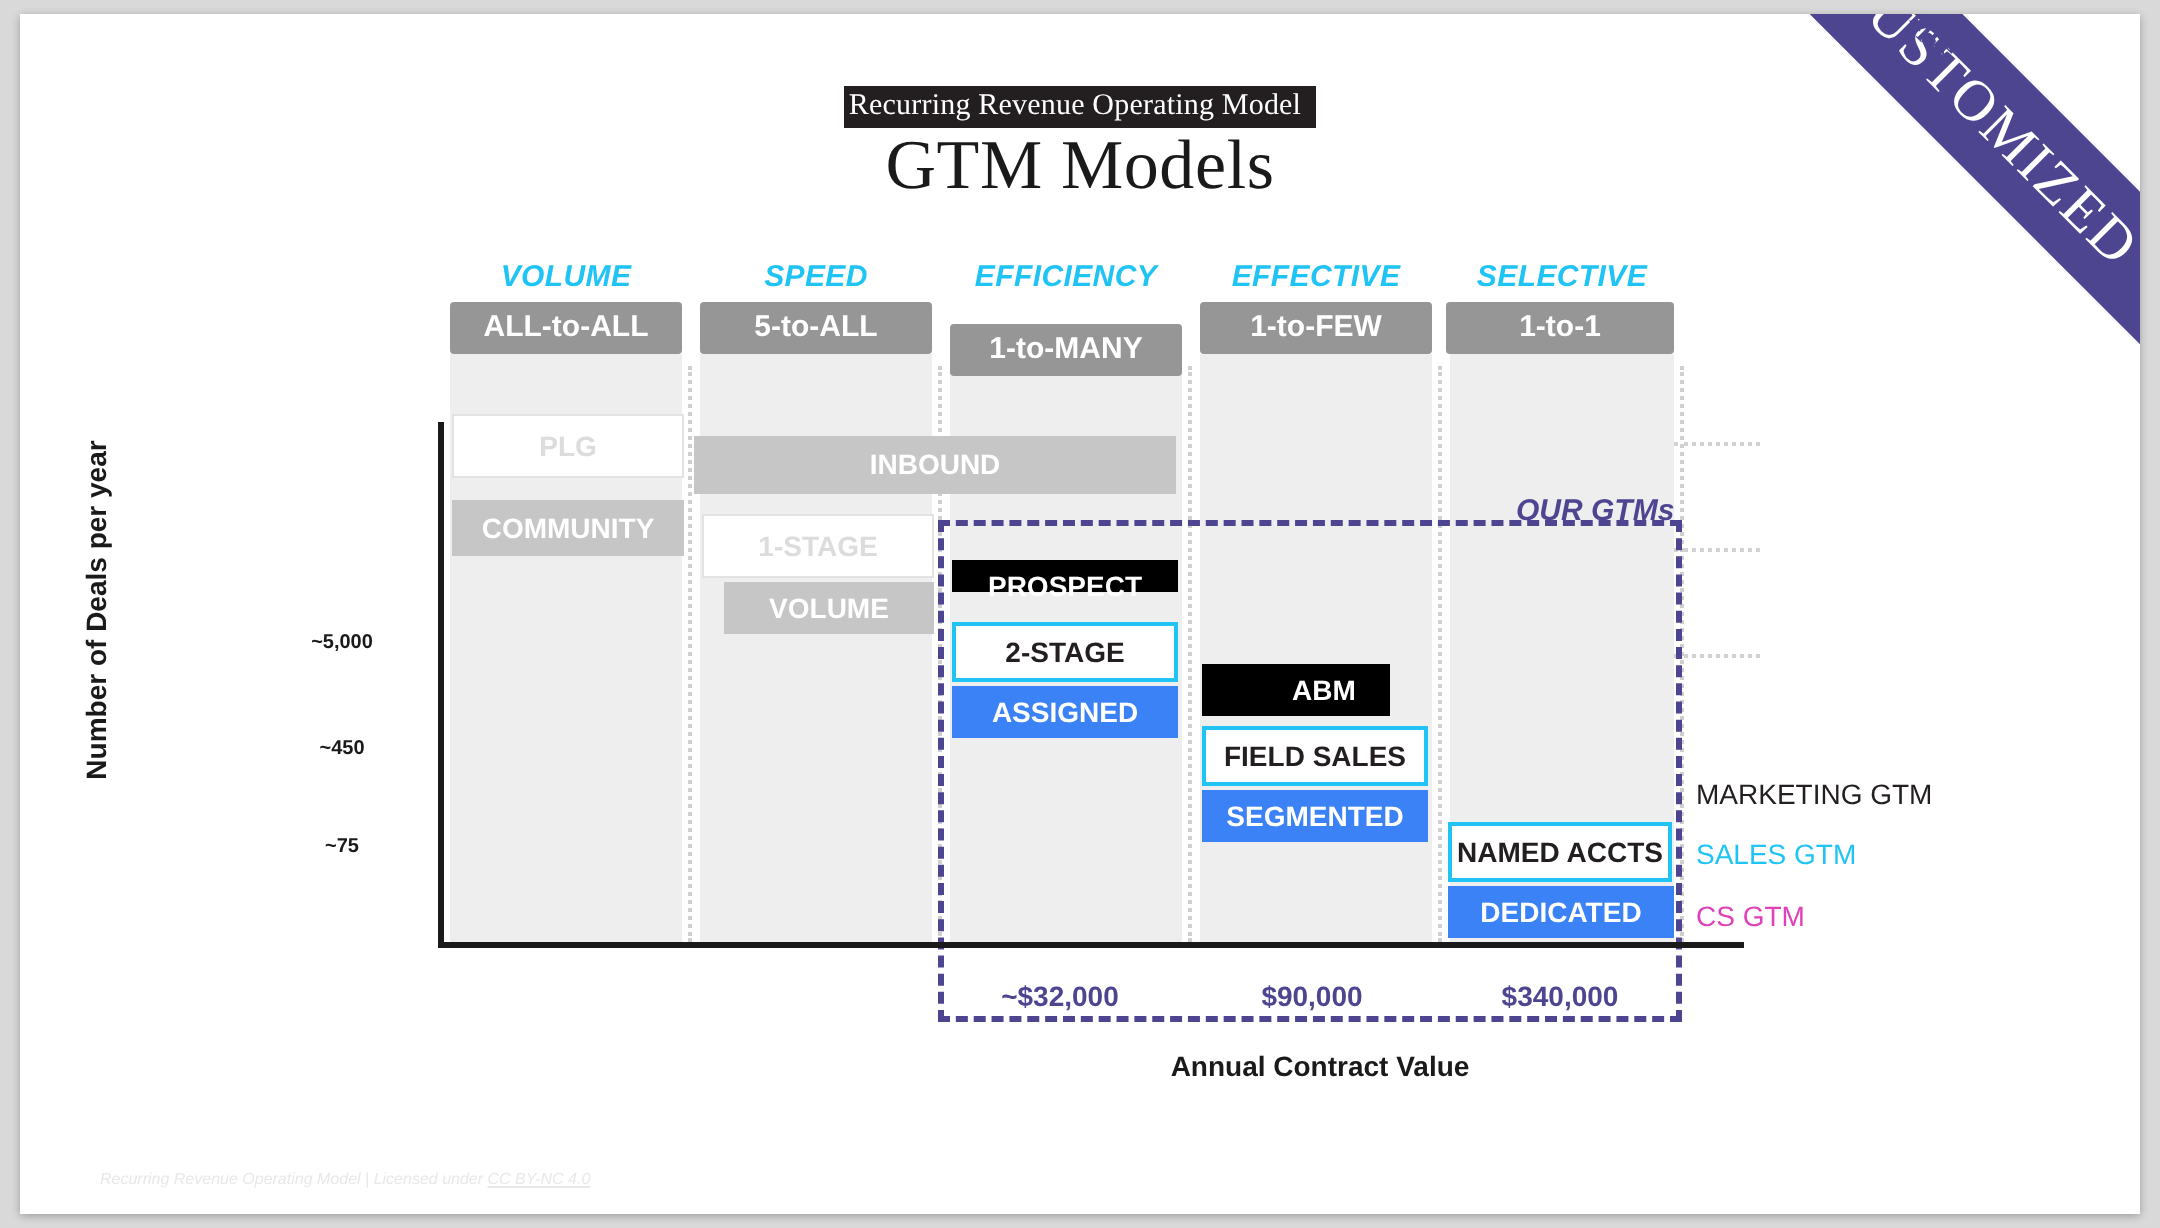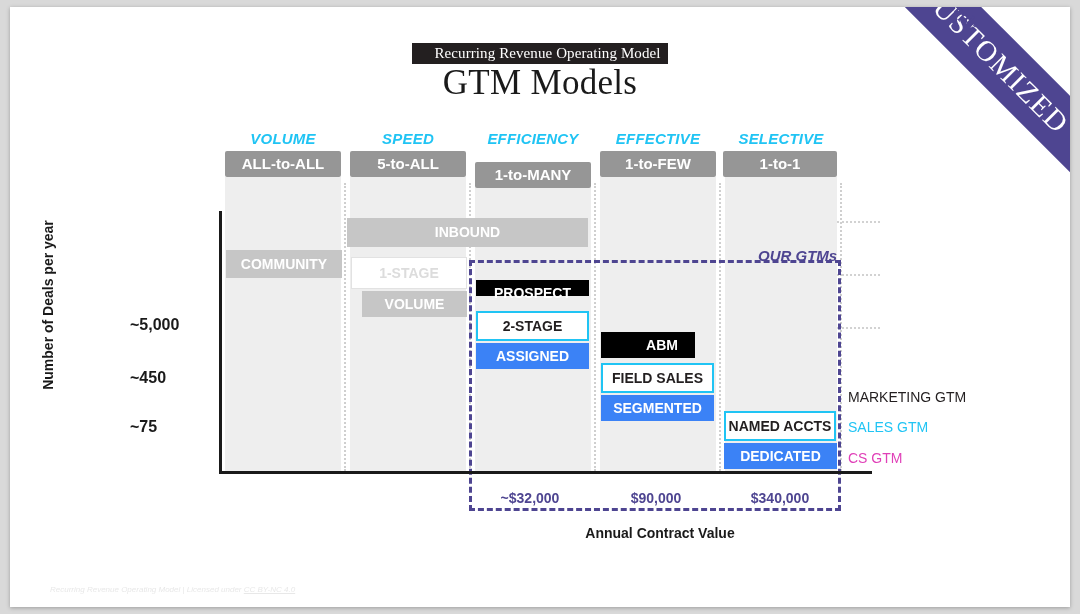--- a/index.html
+++ b/index.html
@@ -3,21 +3,21 @@
 <meta charset="utf-8">
 <style>
   html,body{margin:0;padding:0;}
   body{width:1080px;height:614px;background:#d9d9d9;font-family:"Liberation Sans",sans-serif;overflow:hidden;}
   #slide{position:absolute;left:10px;top:7px;width:1060px;height:600px;background:#ffffff;overflow:hidden;
          box-shadow:0 1px 4px rgba(0,0,0,0.28);}
 
   
   #eyebrow{position:absolute;left:0;width:1060px;top:37px;text-align:center;}
   #eyebrow span{background:#231f20;color:#ffffff;font-family:"Liberation Serif",serif;font-size:15px;
-                padding:2px 7px 3px 22px;letter-spacing:.1px;white-space:nowrap;}
+                padding:2px 7px 3px 2px;letter-spacing:.1px;white-space:nowrap;}
   #maintitle{position:absolute;left:0;top:56px;width:1060px;text-align:center;font-family:"Liberation Serif",serif;
              font-size:35px;color:#1a1a1a;letter-spacing:.3px;}
 
   
   #ribbon{position:absolute;right:-60px;top:-62px;width:300px;height:300px;overflow:hidden;}
   #ribbon .band{position:absolute;left:-46px;top:86px;width:420px;height:54px;background:#4e4591;
                 transform:rotate(45deg);transform-origin:center;}
   #ribbon .band-txt{position:absolute;width:100%;text-align:center;top:11px;color:#ffffff;
                 font-family:"Liberation Serif",serif;font-size:29px;letter-spacing:1.2px;}
   #ribbon .ex{position:absolute;left:112px;top:36px;color:#4e4591;font-family:"Liberation Serif",serif;
@@ -36,21 +36,21 @@
   .box{position:absolute;text-align:center;font-size:14px;font-weight:bold;box-sizing:border-box;}
   .b-grey{background:#c6c6c6;color:#ffffff;}
   .b-ghost{background:#ffffff;color:#dcdcdc;border:1px solid #e2e2e2;}
   .b-mkt{background:#000000;color:#ffffff;}
   .b-sales{background:#ffffff;color:#231f20;border:2px solid #20c4f4;}
   .b-cs{background:#3b82f6;color:#ffffff;}
 
   
   #yaxis{position:absolute;left:209px;top:204px;width:3px;height:262px;background:#1a1a1a;}
   #xaxis{position:absolute;left:209px;top:464px;width:653px;height:3px;background:#1a1a1a;}
-  .ytick{position:absolute;right:0;text-align:left;font-size:16px;font-weight:bold;color:#1a1a1a;white-space:nowrap;}
+  .ytick{position:absolute;right:0;text-align:center;font-size:10px;font-weight:bold;color:#1a1a1a;white-space:nowrap;}
   #ylab{position:absolute;left:-62px;top:290px;width:200px;text-align:center;font-size:14px;font-weight:bold;
         color:#1a1a1a;transform:rotate(-90deg);}
   #xlab{position:absolute;left:460px;top:518px;width:380px;text-align:center;font-size:14px;font-weight:bold;color:#1a1a1a;}
 
   
   .hdot{position:absolute;border-top:2px dotted #d2d2d2;}
 
   
   #gtmbox{position:absolute;left:459px;top:253px;width:372px;height:251px;
           border:3px dashed #4e4591;box-sizing:border-box;}
@@ -105,20 +105,21 @@
     <div class="colhdr-lbl" style="left:465px;top:123px;width:116px;">EFFICIENCY</div>
     <div class="colhdr-lbl" style="left:590px;top:123px;width:116px;">EFFECTIVE</div>
     <div class="colhdr-lbl" style="left:713px;top:123px;width:116px;">SELECTIVE</div>
 
     <div class="colhdr-box" style="left:215px;top:144px;width:116px;">ALL-to-ALL</div>
     <div class="colhdr-box" style="left:340px;top:144px;width:116px;">5-to-ALL</div>
     <div class="colhdr-box" style="left:465px;top:155px;width:116px;">1-to-MANY</div>
     <div class="colhdr-box" style="left:590px;top:144px;width:116px;">1-to-FEW</div>
     <div class="colhdr-box" style="left:713px;top:144px;width:114px;">1-to-1</div>
 
+    <div class="box b-ghost" style="left:216px;top:200px;width:116px;height:32px;line-height:30px;">PLG</div>
     <div class="box b-grey" style="left:216px;top:243px;width:116px;height:28px;line-height:28px;">COMMUNITY</div>
 
     <div class="box b-grey" style="left:337px;top:211px;width:241px;height:29px;line-height:29px;">INBOUND</div>
     <div class="box b-ghost" style="left:341px;top:250px;width:116px;height:32px;line-height:30px;">1-STAGE</div>
     <div class="box b-grey" style="left:352px;top:284px;width:105px;height:26px;line-height:26px;">VOLUME</div>
 
     <div class="box b-mkt" style="left:466px;top:273px;width:113px;height:16px;line-height:26px;">PROSPECT</div>
     <div class="box b-sales" style="left:466px;top:304px;width:113px;height:30px;line-height:26px;">2-STAGE</div>
     <div class="box b-cs" style="left:466px;top:336px;width:113px;height:26px;line-height:26px;">ASSIGNED</div>
 

